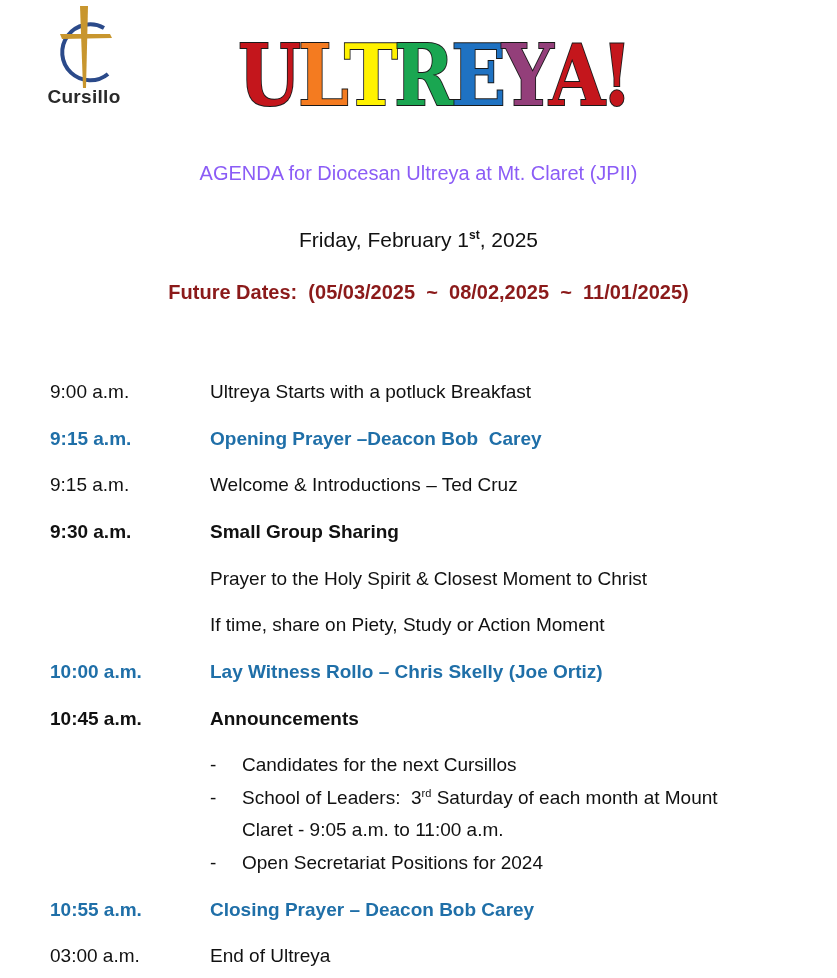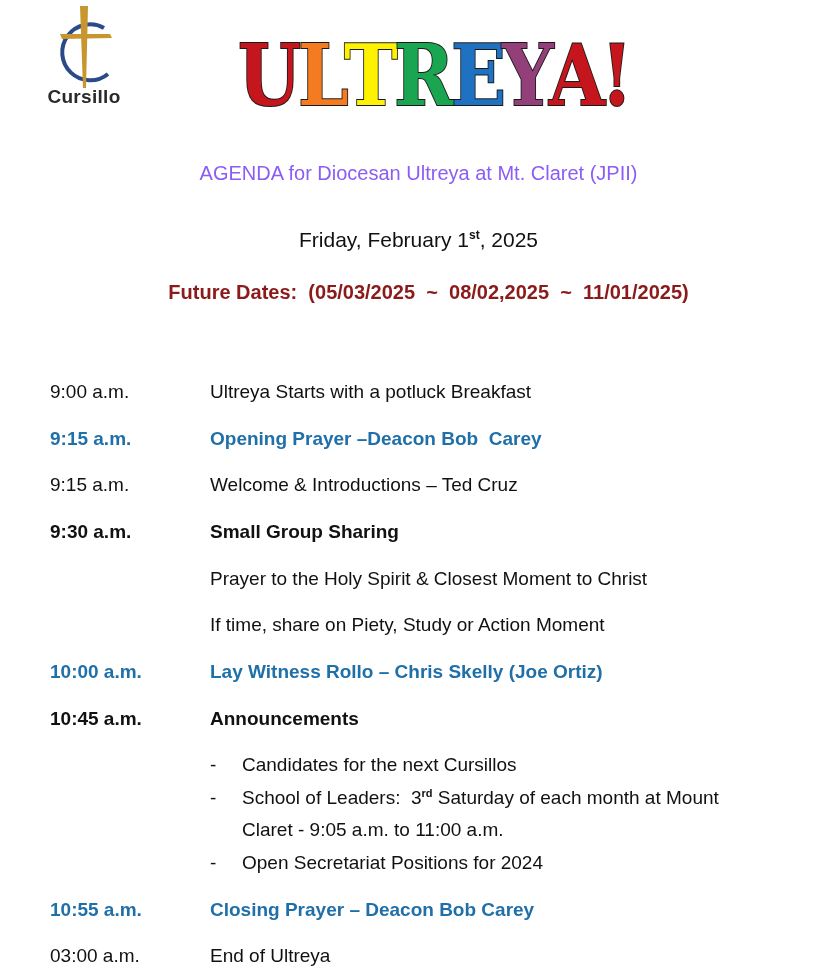--- a/index.html
+++ b/index.html
@@ -38,21 +38,21 @@
   .t2 sup { font-size: 12px; font-weight: bold; margin-top: 29px; }
   .t3 { top: 281px; font-size: 20px; font-weight: bold; color: #8b1a1a; left: 10px; }
   .row { position: absolute; left: 0; width: 837px; font-size: 19px; }
   .row .time { position: absolute; left: 26px; margin-left: 24px; }
   .row .desc { position: absolute; left: 210px; white-space: nowrap; }
   .bold { font-weight: bold; }
   .blue { color: #1f6fa8; font-weight: bold; }
   .bullet { position: absolute; left: 210px; font-size: 19px; width: 620px; }
   .bullet .dash { position: absolute; left: 0; }
   .bullet .btxt { position: absolute; left: 32px; white-space: nowrap; text-align: center; }
-  .bullet sup { font-size: 11px; font-weight: bold; }
+  .bullet sup { font-size: 11px; font-weight: normal; }
 </style>
 </head>
 <body>
 
 <div class="logo">
   <svg width="80" height="86" viewBox="0 0 80 86">
     <path d="M58 24 A28 28 0 1 0 62 70" fill="none" stroke="#2b4a8a" stroke-width="4"></path>
     <polygon points="34,2 42,2 40,84 37,84" fill="#c8962e"></polygon>
     <polygon points="14,30 64,30 66,34 16,35" fill="#c8962e"></polygon>
   </svg>

